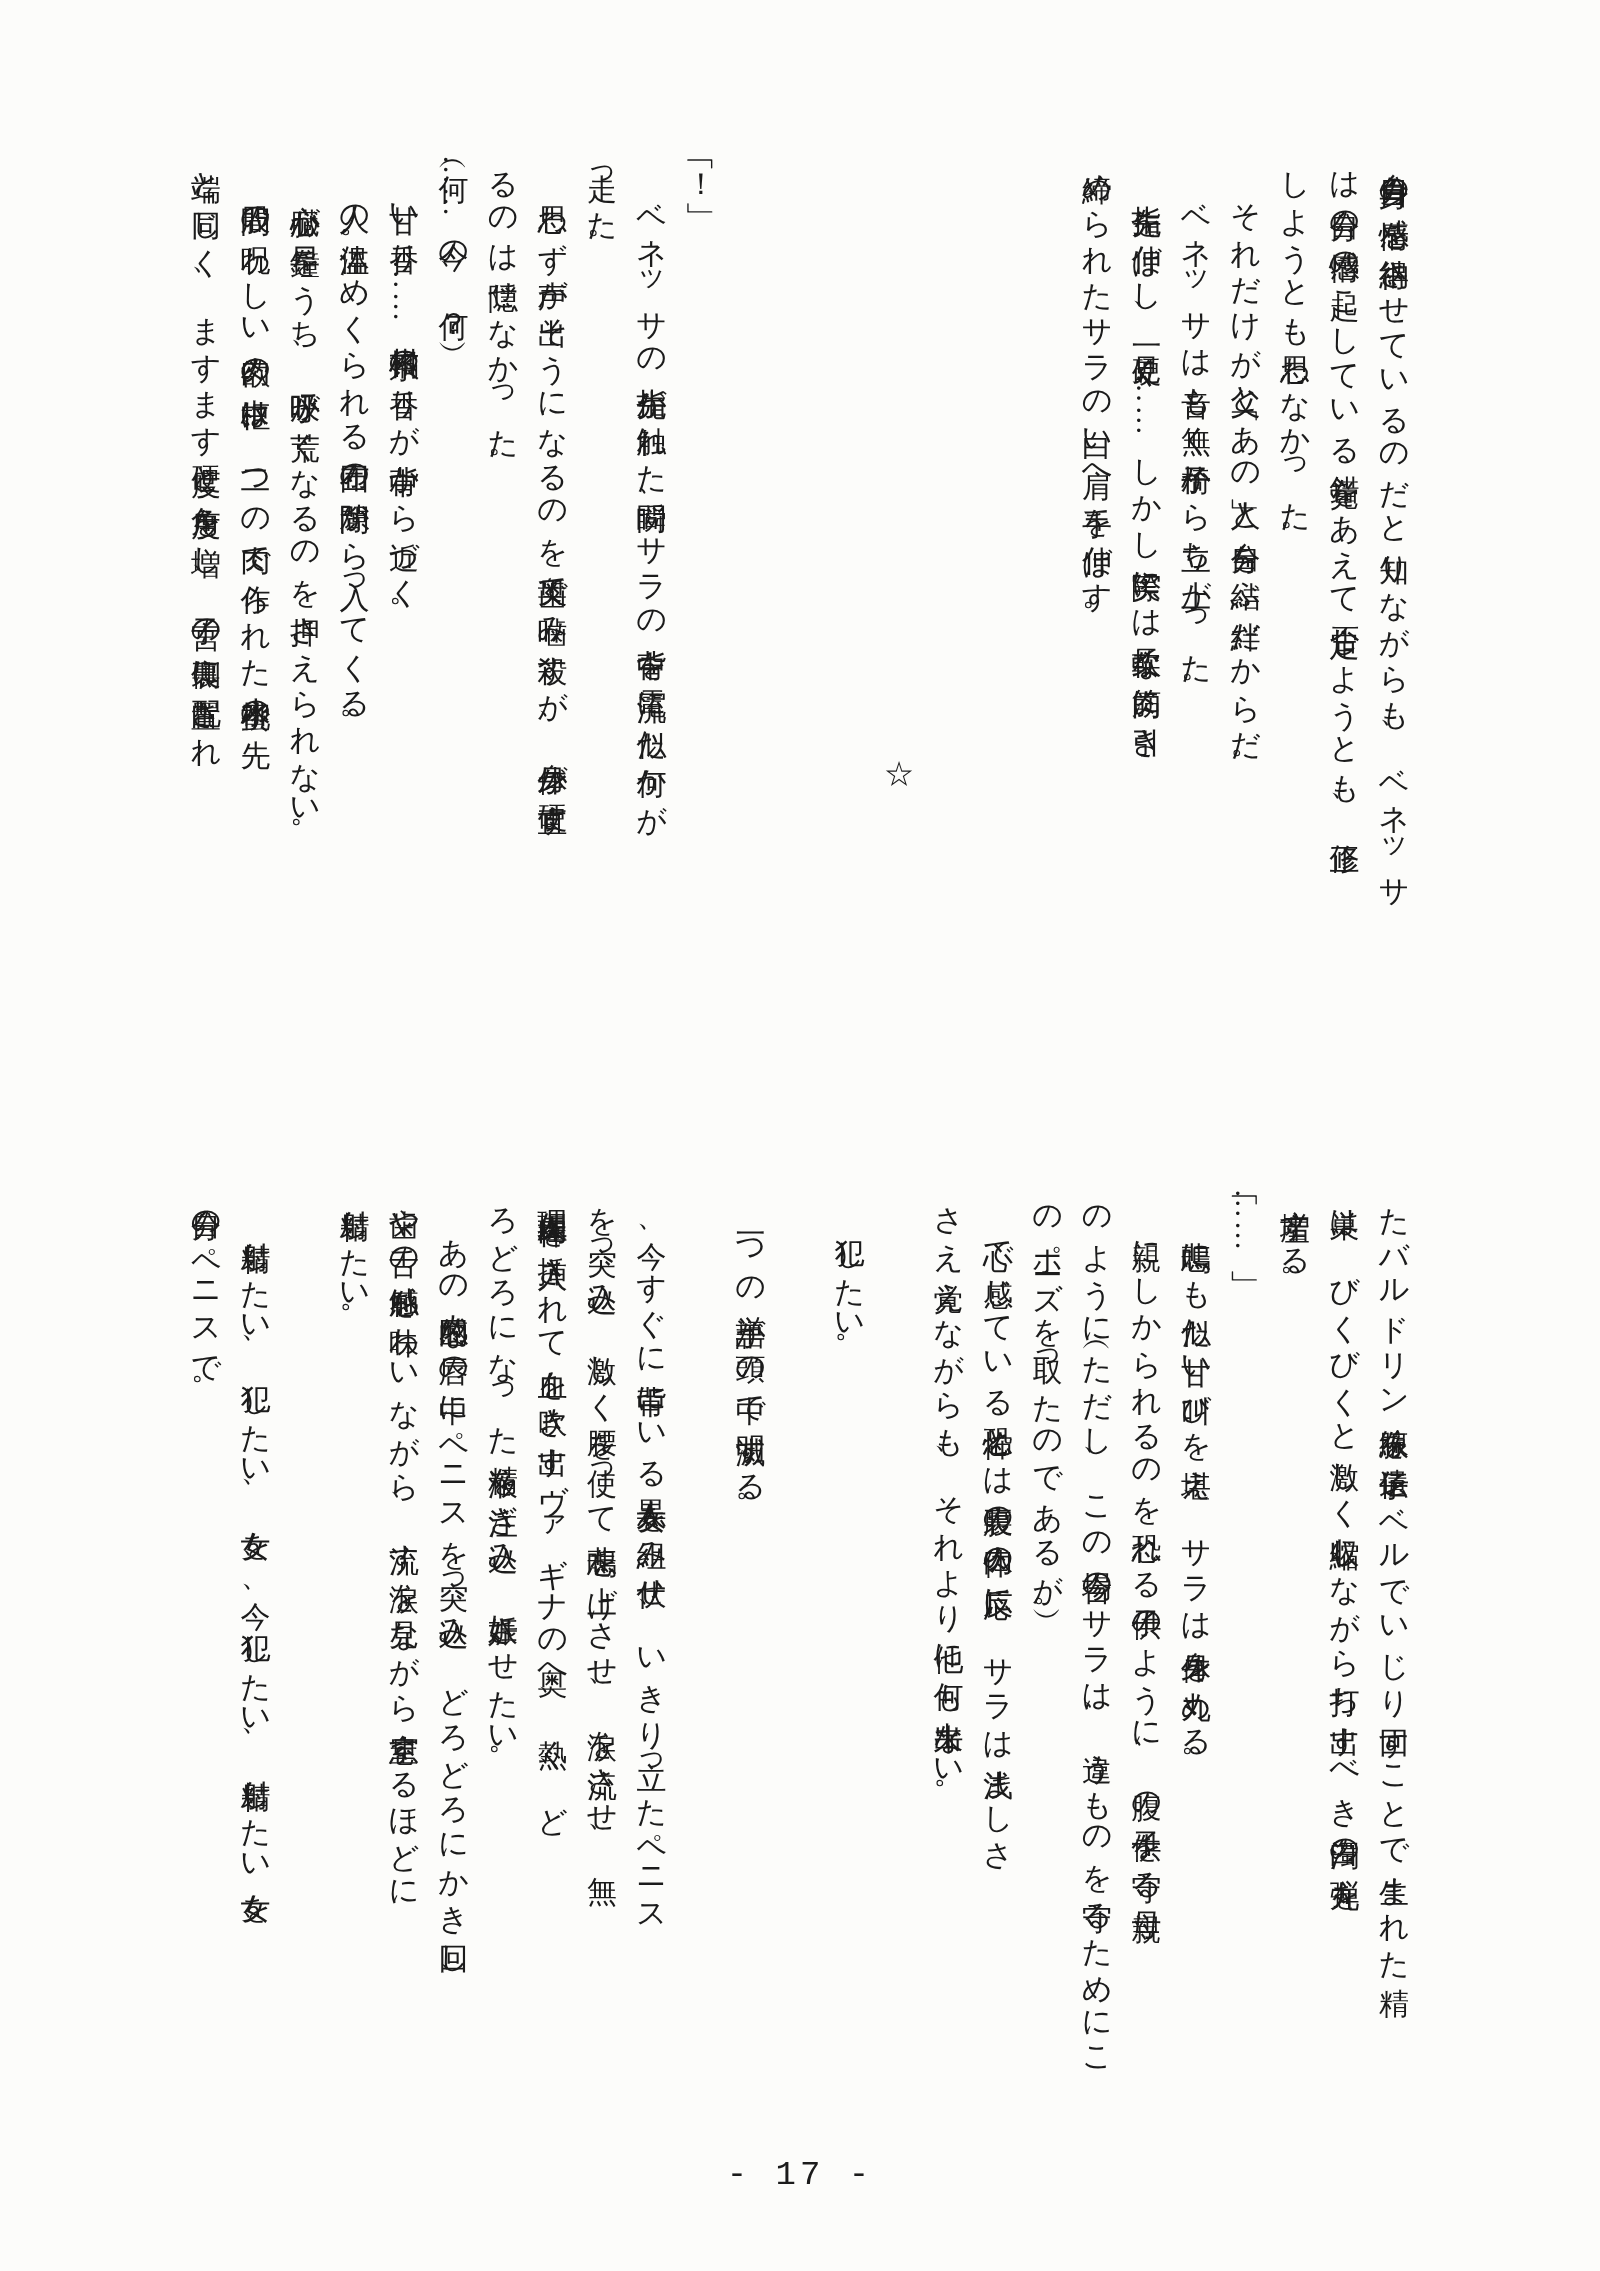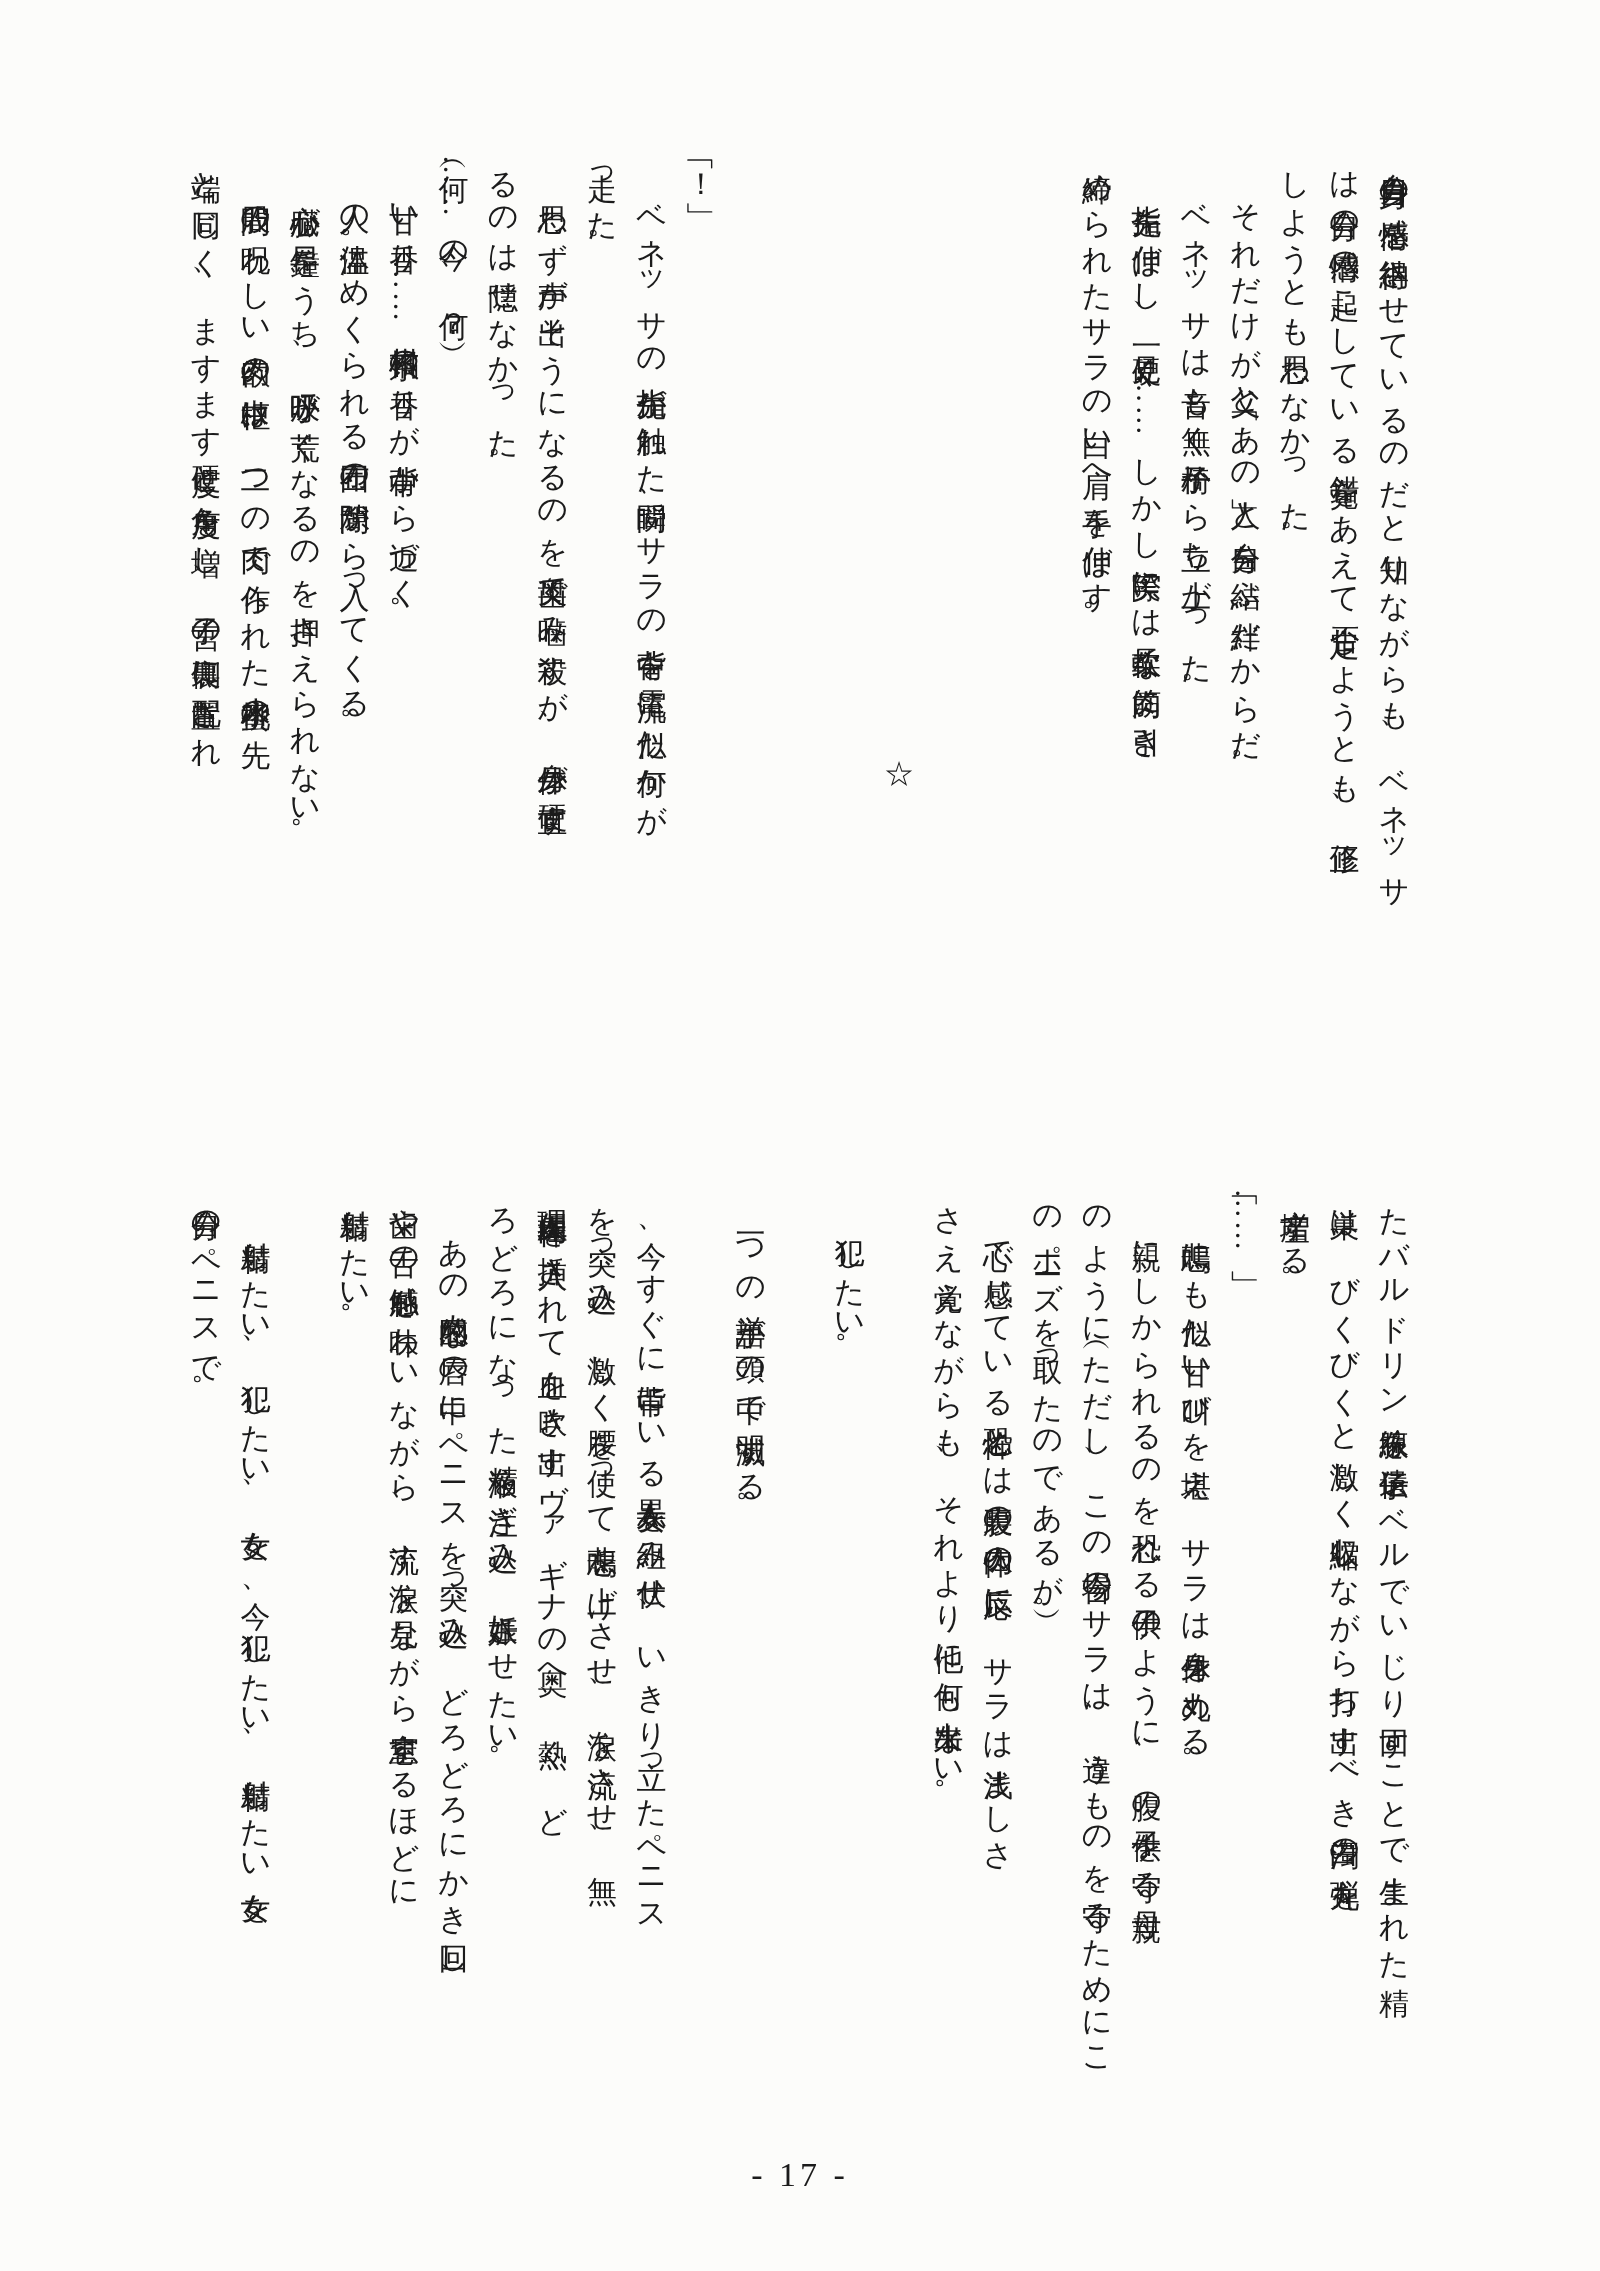--- a/index.html
+++ b/index.html
@@ -38,20 +38,21 @@
   .line.star-line { text-indent: 588px; }
   .page-number {
     position: absolute;
     top: 2156px;
     left: 0;
     right: 0;
     text-align: center;
     font-size: 34px;
     letter-spacing: 4px;
     color: #1b1b1b;
+    font-family: Liberation Mono, monospace;
   }
 </style>
 </head>
 <body>
 
 <div class="page">
 
   <div class="vblock top">
     <div class="line">自分自身の感情を納得させているのだと知りながらも、ベネッサ</div>
     <div class="line">は自分の感情の起こしている錯覚をあえて否定しようとも、修正</div>

